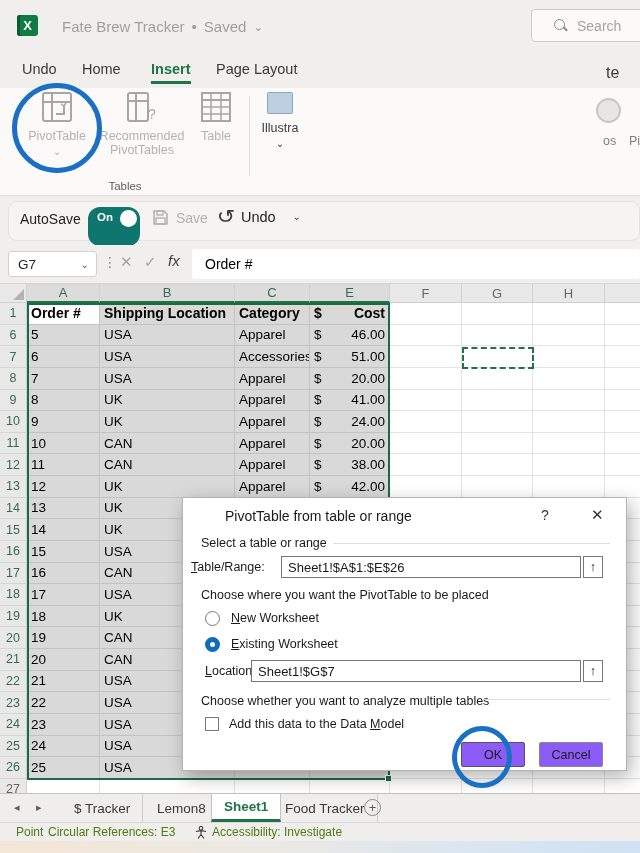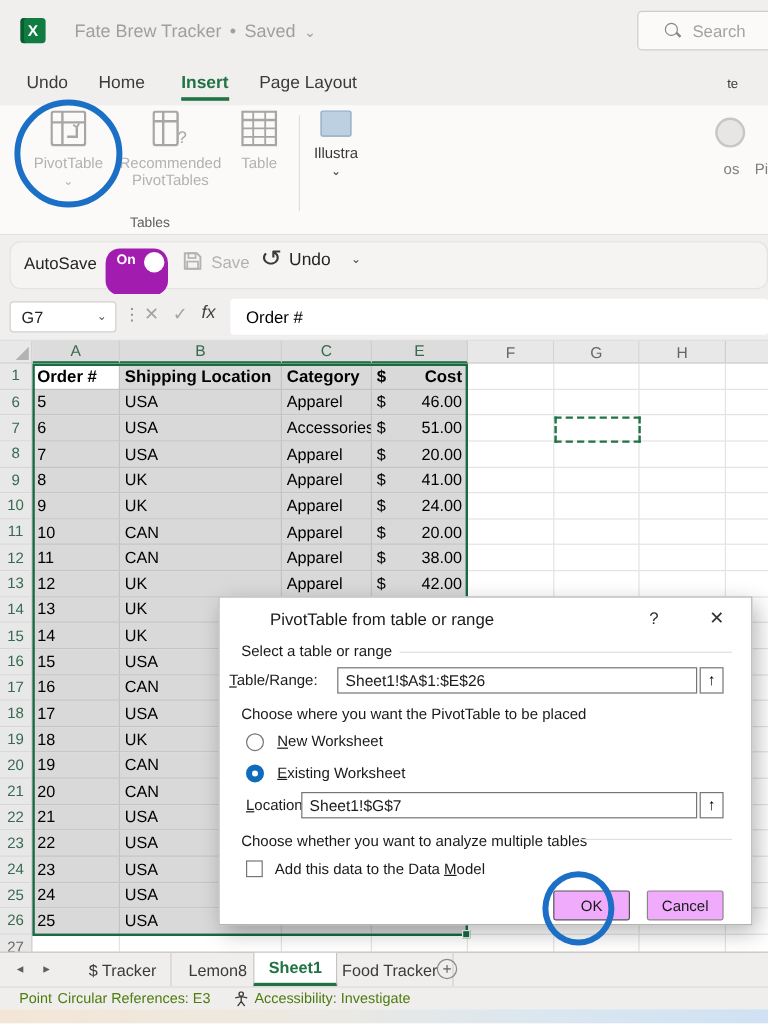--- a/index.html
+++ b/index.html
@@ -17,39 +17,39 @@
     border:1px solid #cfcdcb;border-radius:4px;display:flex;align-items:center;padding-left:22px;gap:10px;}
   #searchbox .mag{width:13px;height:13px;position:relative;flex:none;}
   #searchbox .mag:before{content:"";position:absolute;left:0;top:0;width:9px;height:9px;border:1.5px solid #8a8886;border-radius:50%;}
   #searchbox .mag:after{content:"";position:absolute;left:9px;top:9px;width:5px;height:1.5px;background:#8a8886;transform:rotate(45deg);}
   #searchbox .stext{font-size:14px;color:#a5a3a1;}
 
   
   #tabrow{position:absolute;left:0;top:55px;width:640px;height:33px;background:#f1efed;}
   .rtab{position:absolute;top:6px;font-size:14.5px;color:#3b3a39;}
   .rtab.active{font-weight:bold;color:#217346;border-bottom:3px solid #217346;padding-bottom:4px;}
-  #tab-frag{position:absolute;left:606px;top:9px;font-size:11px;color:#3b3a39;}
+  #tab-frag{position:absolute;left:606px;top:9px;font-size:16px;color:#3b3a39;}
 
   
   #ribbon{position:absolute;left:0;top:88px;width:640px;height:108px;background:#fbfaf9;border-bottom:1px solid #e1dfdd;}
   .rbtn{position:absolute;top:4px;text-align:center;color:#b4b2b0;font-size:12.5px;line-height:14px;}
   .rbtn .ricon{display:inline-block;margin-bottom:4px;}
   .rbtn .chev{display:block;font-size:10px;margin-top:2px;color:#b4b2b0;}
   #grp-tables-label{position:absolute;left:0px;top:92px;width:250px;text-align:center;font-size:11.5px;color:#605e5c;}
   #rib-divider{position:absolute;left:249px;top:8px;width:1px;height:80px;background:#e1dfdd;}
   #illus-icon{width:26px;height:22px;background:#bdd0e2;border:1px solid #8aa7c0;border-radius:2px;display:inline-block;}
   #rib-frag-circle{position:absolute;left:596px;top:10px;width:25px;height:25px;border-radius:50%;background:#e8e6e4;border:2px solid #c8c6c4;}
   .rib-frag-text{position:absolute;top:46px;font-size:12.5px;color:#807e7c;}
   .pticon{width:30px;height:30px;}
 
   
   #qat{position:absolute;left:0;top:196px;width:640px;height:49px;background:#f1efed;}
   #qat-pill{position:absolute;left:8px;top:5px;width:632px;height:40px;border:1px solid #e5e3e1;border-radius:9px;background:#f5f4f2;}
   #autosave-label{position:absolute;left:20px;top:15px;font-size:14px;color:#252423;}
-  #autosave-toggle{position:absolute;left:88px;top:11px;width:52px;height:39px;background:#a21caf;border-radius:12px;color:#fff;}
+  #autosave-toggle{position:absolute;left:88px;top:11px;width:52px;height:39px;background:#0f766e;border-radius:12px;color:#fff;}
   #autosave-toggle .on{position:absolute;left:9px;top:4px;font-size:11.5px;font-weight:bold;}
   #autosave-toggle .knob{position:absolute;right:3px;top:3px;width:17px;height:17px;background:#fff;border-radius:50%;}
   #save-btn{position:absolute;left:152px;top:13px;color:#b4b2b0;font-size:14px;display:flex;gap:7px;align-items:center;}
   #undo-btn{position:absolute;left:218px;top:11px;color:#252423;font-size:14.5px;display:flex;gap:7px;align-items:center;}
   #undo-btn .u-chev{font-size:10px;color:#4a4a4a;margin-left:10px;}
   #undo-glyph{font-size:19px;line-height:19px;color:#3b3a39;transform:scaleX(1.15);}
 
   
   #formulabar{position:absolute;left:0;top:245px;width:640px;height:38px;background:#f1efed;display:flex;align-items:center;}
   #namebox{position:absolute;left:8px;top:6px;width:89px;height:26px;background:#fff;border:1px solid #d2d0ce;border-radius:3px;
@@ -118,21 +118,21 @@
   .radio{position:absolute;width:15px;height:15px;border-radius:50%;}
   #radio-new{left:22px;top:113px;border:1.5px solid #767676;background:#fff;}
   #radio-exist{left:22px;top:139px;border:5px solid #0F6CBD;background:#fff;}
   #radio-new-label{position:absolute;left:48px;top:113px;}
   #radio-exist-label{position:absolute;left:48px;top:139px;}
   #loc-label{position:absolute;left:22px;top:166px;}
   #loc-field{left:68px;top:162px;width:330px;}
   #dlg-choose2{position:absolute;left:18px;top:196px;}
   #dm-check{position:absolute;left:22px;top:219px;width:14px;height:14px;border:1.5px solid #767676;background:#fff;}
   #dm-label{position:absolute;left:46px;top:219px;}
-  .dlg-btn{position:absolute;top:244px;width:64px;height:25px;background:#f0abfc;border:1px solid #8a8886;border-radius:2px;
+  .dlg-btn{position:absolute;top:244px;width:64px;height:25px;background:#8b5cf6;border:1px solid #8a8886;border-radius:2px;
     font-size:12.5px;display:flex;align-items:center;justify-content:center;}
   #ok-btn{left:278px;border:1.5px solid #555;}
   #cancel-btn{left:356px;}
   .u{text-decoration:underline;}
 
   
   #sheettabs{position:absolute;left:0;top:793px;width:640px;height:29px;background:#f0eeec;border-top:1px solid #c6c4c2;}
   #st-left{position:absolute;left:14px;top:7px;font-size:11px;color:#605e5c;}
   #st-right{position:absolute;left:36px;top:7px;font-size:11px;color:#605e5c;}
   .stab{position:absolute;top:0;height:28px;display:flex;align-items:center;padding:0 12px;font-size:13.5px;color:#3b3a39;

